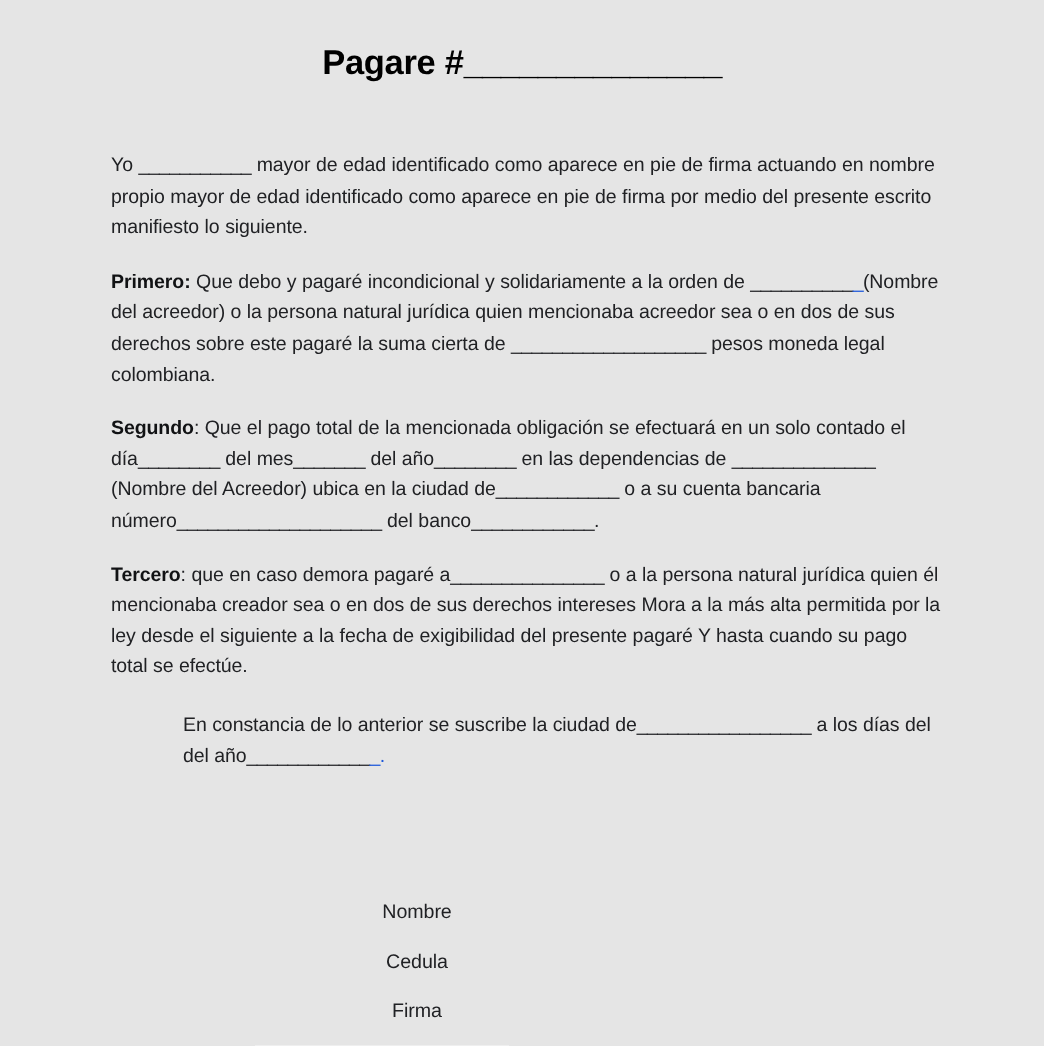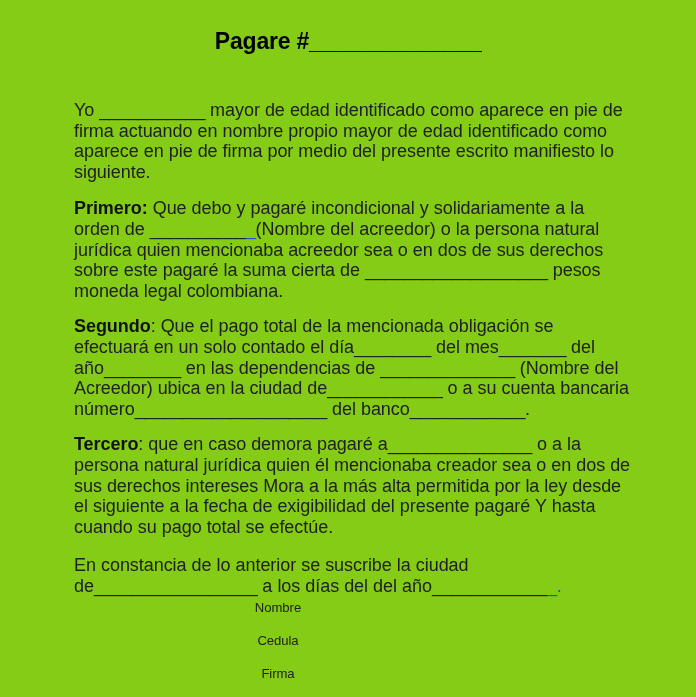--- a/index.html
+++ b/index.html
@@ -14,21 +14,21 @@
     overflow: hidden;
     font-family: "Liberation Sans", "DejaVu Sans", sans-serif;
     color: #202124;
     -webkit-font-smoothing: antialiased;
   }
 
   .page {
     position: relative;
     width: 696px;
     height: 697px;
-    background: #84cc16;
+    background: #e5e5e5;
     box-sizing: border-box;
   }
 
   
   .doc-title {
     position: absolute;
     left: 0;
     top: 28px;
     width: 696px;
     text-align: center;
@@ -46,28 +46,28 @@
   
   .body-block {
     position: absolute;
     left: 74px;
     top: 100px;
     width: 558px;
   }
 
   p.para {
     margin: 0 0 15px 0;
-    font-size: 18px;
+    font-size: 13px;
     line-height: 20.6px;
     color: #202124;
     text-align: left;
     letter-spacing: -0.05px;
     word-spacing: 0.1px;
   }
-  p.para:last-child { margin-bottom: 0; }
+  p.para:last-child { margin-bottom: 0; margin-left: 48px; }
 
   .lead {
     font-weight: bold;
     color: #111214;
   }
 
   
   .blank {
     letter-spacing: -0.4px;
   }

